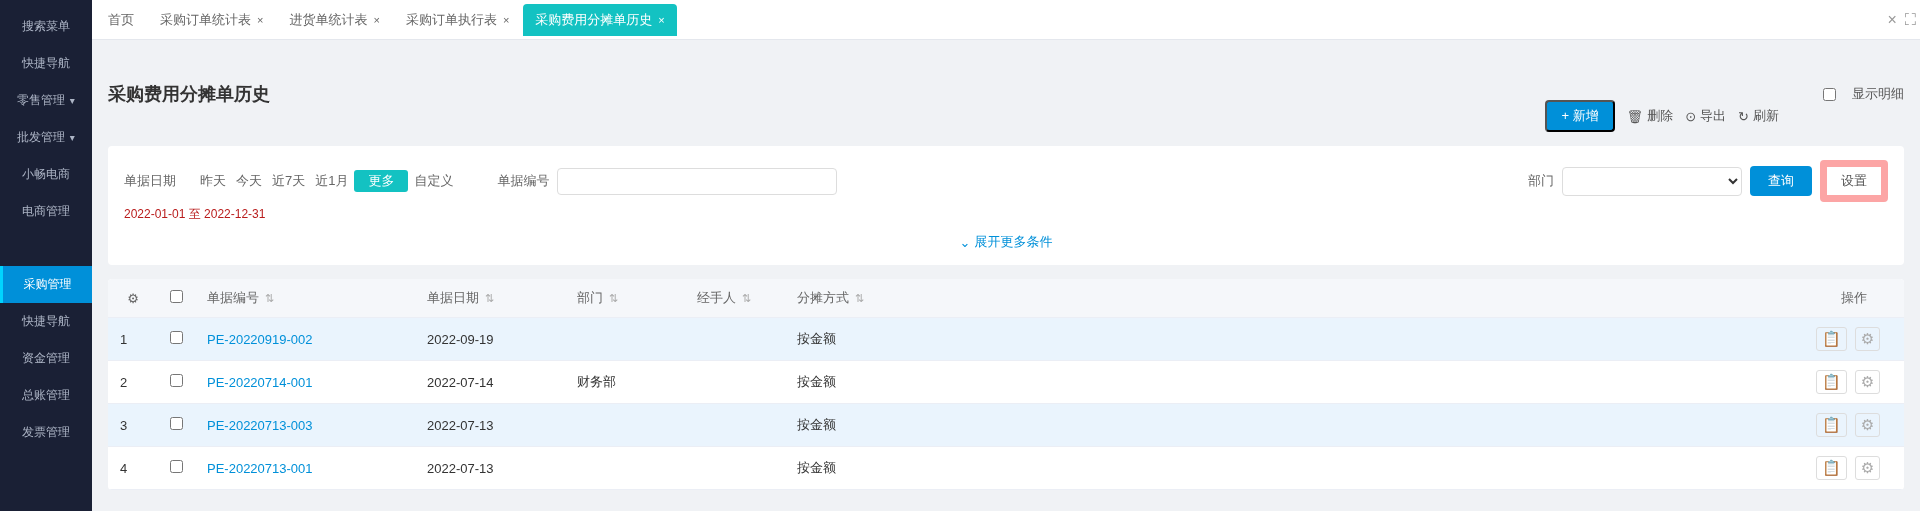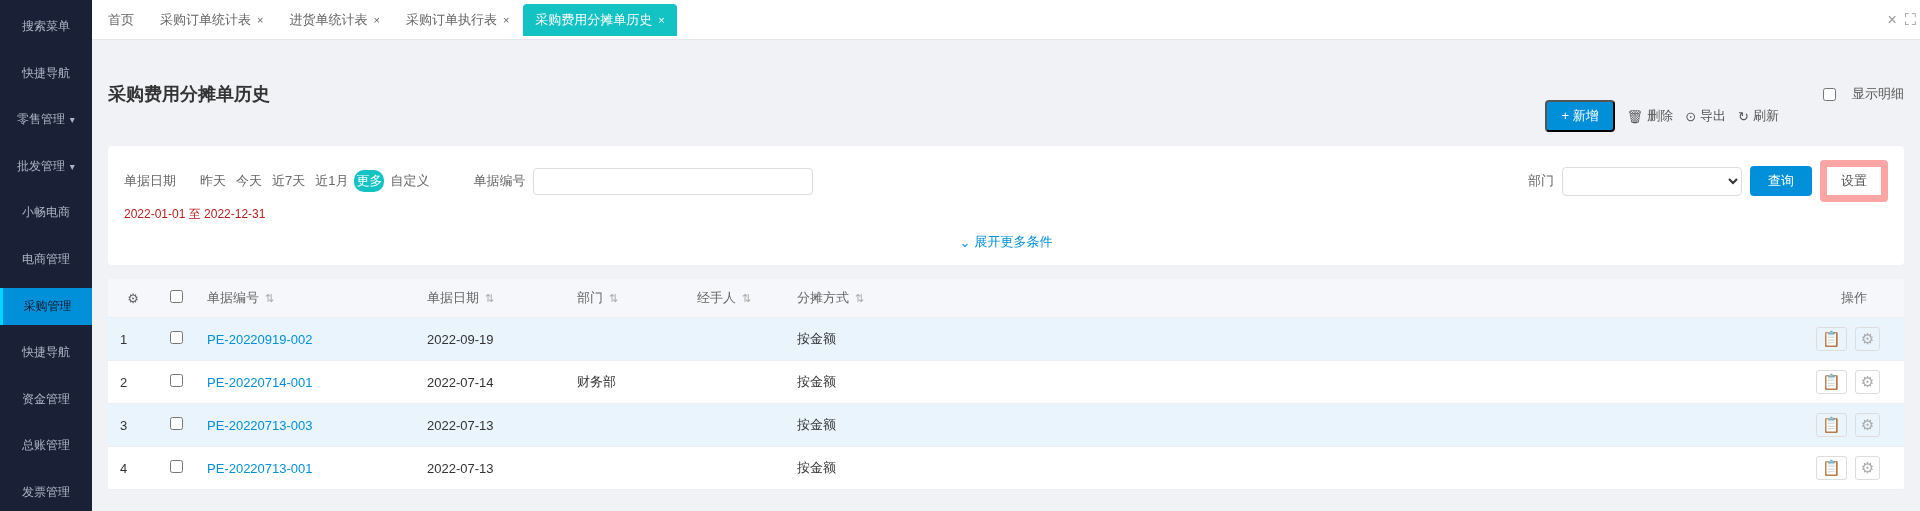--- a/index.html
+++ b/index.html
@@ -9,35 +9,35 @@
     .sidebar {
       width: 92px;
       background: #1a2035;
       color: #adb5c6;
       display: flex;
       flex-direction: column;
       align-items: center;
       padding-top: 8px;
       flex-shrink: 0;
       height: 100%;
-      justify-content: space-between;
     }
     .sidebar-item {
       width: 100%;
       text-align: center;
       padding: 10px 4px;
       cursor: pointer;
       font-size: 12px;
       color: #adb5c6;
       position: relative;
     }
     .sidebar-item.active {
-      color: #0f172a;
+      color: #ffffff;
       background: #0090d9;
       border-left: 3px solid #00d4ff;
+      margin-top: 36px;
     }
     .sidebar-item .arrow {
       font-size: 10px;
       margin-left: 2px;
     }
 
     
     .main {
       flex: 1;
       display: flex;
@@ -159,22 +159,22 @@
       font-size: 13px;
     }
     .date-btn {
       color: #666;
       cursor: pointer;
       padding: 2px 4px;
     }
     .date-btn.active {
       background: #13c2c2;
       color: #fff;
-      border-radius: 10px;
-      padding: 2px 2px;
+      border-radius: 3px;
+      padding: 2px 14px;
     }
     .date-range {
       color: #b91c1c;
       font-size: 12px;
       margin-top: 4px;
     }
     .filter-input-group {
       display: flex;
       align-items: center;
       gap: 8px;

